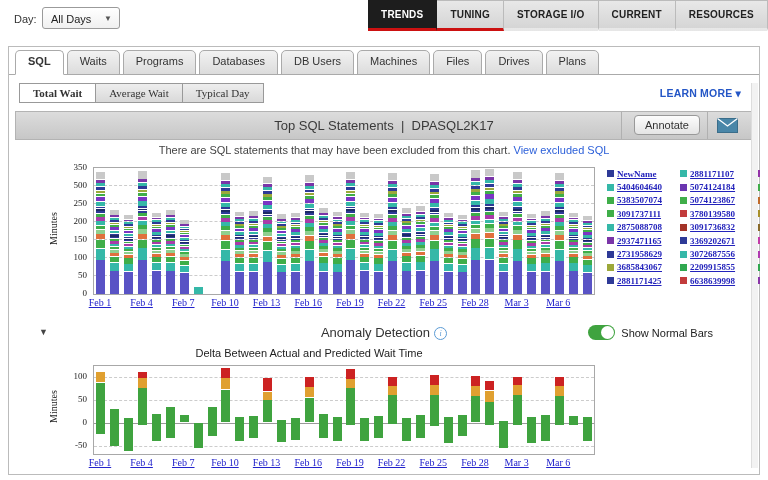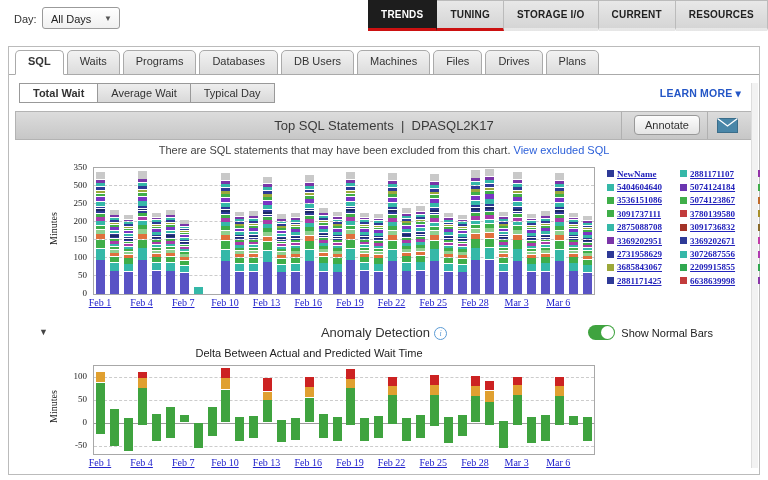--- a/index.html
+++ b/index.html
@@ -13,21 +13,21 @@
   .nav-item{height:27px;line-height:27px;padding:0 13px;font-size:10px;font-weight:bold;color:#222;background:linear-gradient(#e8e8e8,#d5d5d5);border:1px solid #bbb;border-left:none;letter-spacing:.2px;cursor:pointer;border-bottom:3px solid transparent;box-sizing:content-box;}
   .nav-item.dark{background:#1d1d1d;color:#fff;border-color:#1d1d1d;}
   .nav-item.redline{border-bottom:3px solid #cc1111;}
   
   .panel{position:absolute;left:8px;right:8px;top:46px;bottom:5px;border:1px solid #bbb;background:#fff;}
   .tabs{position:absolute;left:6px;top:3px;height:25px;display:flex;gap:3px;z-index:2;}
   .tab{padding:4px 12px 5px;font-size:11px;color:#333;background:linear-gradient(#f2f2f2,#dcdcdc);border:1px solid #aaa;border-radius:5px 5px 0 0;cursor:pointer;}
   .tab.active{background:#fff;font-weight:bold;border-bottom:1px solid #fff;}
   .tabs-underline{position:absolute;left:0;right:0;top:27px;border-top:1px solid #aaa;}
   .subrow{position:absolute;left:10px;right:10px;top:36px;height:22px;}
-  .btn-group{display:flex;}
+  .btn-group{display:flex;font-family:Liberation Serif, serif;}
   .gbtn{padding:3px 13px;font-size:11px;color:#333;background:linear-gradient(#eee,#d9d9d9);border:1px solid #999;border-left:none;cursor:pointer;}
   .gbtn:first-child{border-left:1px solid #999;}
   .gbtn.active{background:#fff;font-weight:bold;}
   .learn-more{position:absolute;right:8px;top:4px;font-size:10.5px;font-weight:bold;color:#2456c6;cursor:pointer;letter-spacing:.2px;}
   .chart-header{position:absolute;left:6px;right:6px;top:64px;height:27px;background:linear-gradient(#dcdcdc,#c7c7c7);border:1px solid #b3b3b3;}
   .chart-title{position:absolute;left:0;right:0;top:6px;text-align:center;font-size:13px;color:#3a3a3a;}
   .annotate-btn{position:absolute;right:52px;top:3px;padding:3px 10px;font-size:11px;color:#333;background:linear-gradient(#fdfdfd,#e4e4e4);border:1px solid #999;border-radius:4px;cursor:pointer;}
   .hdr-sep{position:absolute;right:44px;top:0;bottom:0;border-left:1px solid #b0b0b0;}
   .hdr-sep2{position:absolute;right:130px;top:0;bottom:0;border-left:1px solid #b0b0b0;}
   .email-icon{position:absolute;right:14px;top:6px;width:21px;height:15px;cursor:pointer;}
@@ -932,21 +932,21 @@
           <div class="sw" style="background: rgb(106, 53, 176);"></div>
           <div class="llab">5074124184</div>
         </div>
         <div class="lcell" style="width: 12px;">
           <div class="sw" style="background: rgb(63, 174, 73);"></div>
         </div>
       </div>
       <div class="lrow">
         <div class="lcell">
           <div class="sw" style="background: rgb(63, 174, 73);"></div>
-          <div class="llab">3536151086</div>
+          <div class="llab">5383507074</div>
         </div>
         <div class="lcell">
           <div class="sw" style="background: rgb(63, 174, 73);"></div>
           <div class="llab">5074123867</div>
         </div>
         <div class="lcell" style="width: 12px;">
           <div class="sw" style="background: rgb(192, 106, 42);"></div>
         </div>
       </div>
       <div class="lrow">
@@ -971,21 +971,21 @@
           <div class="sw" style="background: rgb(163, 51, 39);"></div>
           <div class="llab">3091736832</div>
         </div>
         <div class="lcell" style="width: 12px;">
           <div class="sw" style="background: rgb(138, 106, 42);"></div>
         </div>
       </div>
       <div class="lrow">
         <div class="lcell">
           <div class="sw" style="background: rgb(122, 53, 168);"></div>
-          <div class="llab">3369202951</div>
+          <div class="llab">2937471165</div>
         </div>
         <div class="lcell">
           <div class="sw" style="background: rgb(46, 58, 151);"></div>
           <div class="llab">3369202671</div>
         </div>
         <div class="lcell" style="width: 12px;">
           <div class="sw" style="background: rgb(194, 59, 168);"></div>
         </div>
       </div>
       <div class="lrow">

